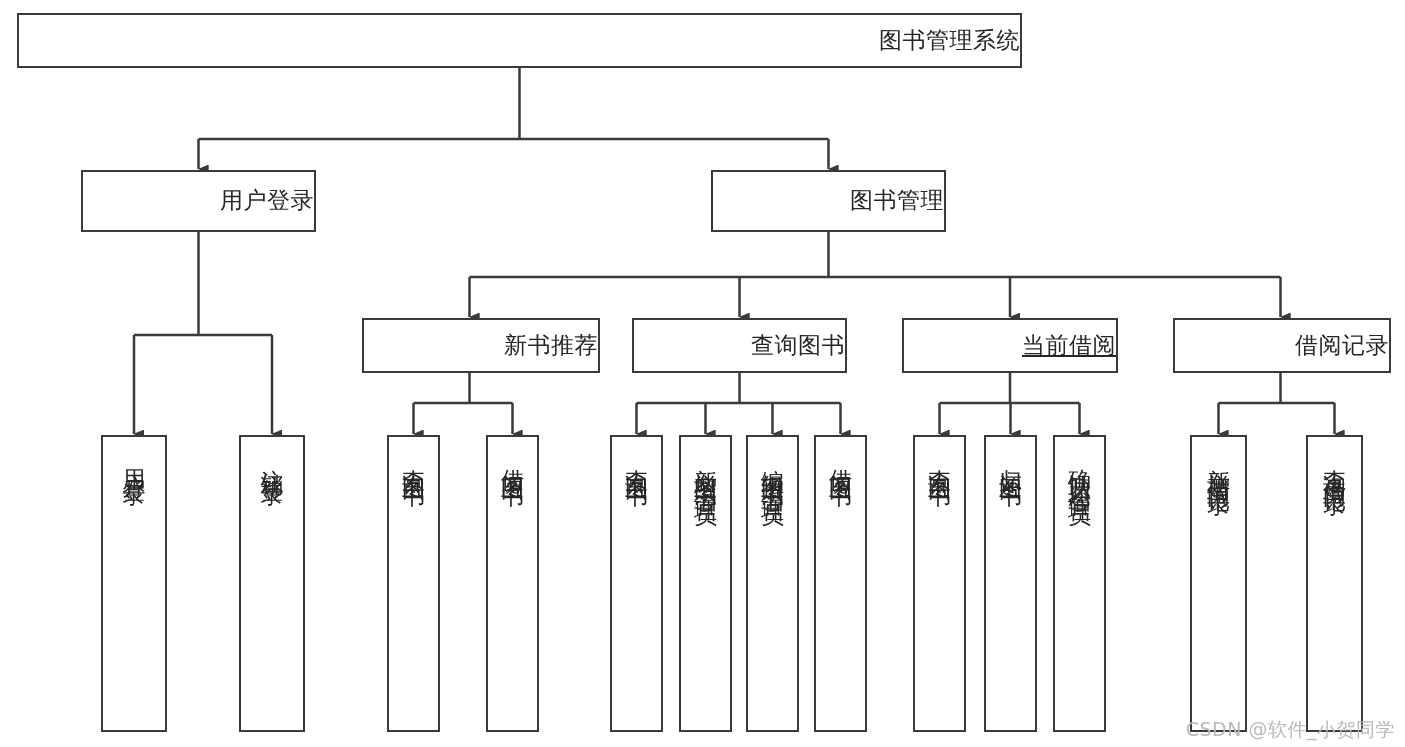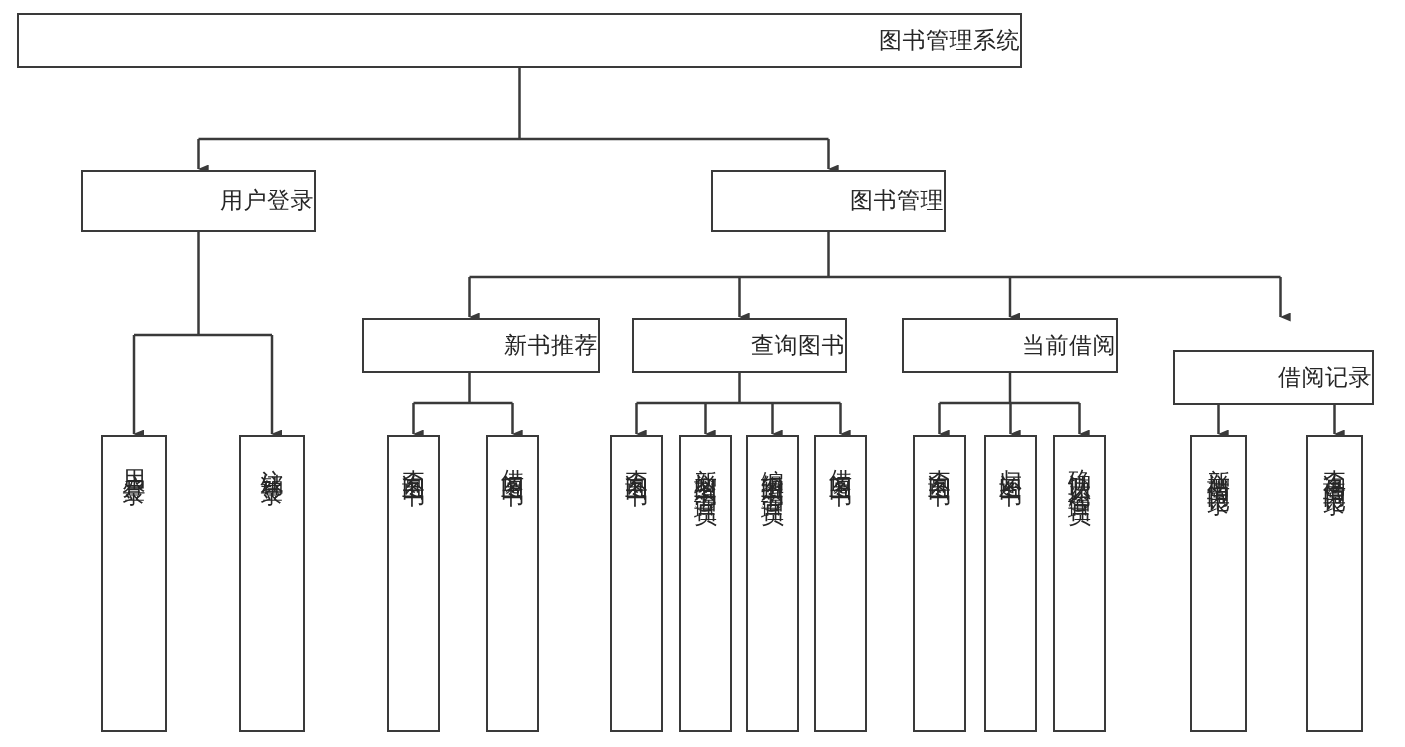--- a/index.html
+++ b/index.html
@@ -130,24 +130,24 @@
       </div>
       <div class="node h" style="left: 711px; top: 170px; width: 235px; height: 62px; padding-left: 12px;">
         <span class="label">图书管理</span>
       </div>
       <div class="node h" style="left: 362px; top: 318px; width: 238px; height: 55px;">
         <span class="label">新书推荐</span>
       </div>
       <div class="node h" style="left: 632px; top: 318px; width: 215px; height: 55px;">
         <span class="label">查询图书</span>
       </div>
-      <div class="node h" style="left: 902px; top: 318px; width: 216px; height: 55px;">
+      <div class="node h" style="left: 902px; top: 318px; width: 216px; height: 55px; text-decoration: underline;">
         <span class="label">当前借阅</span>
       </div>
-      <div class="node h" style="left: 1173px; top: 318px; width: 201px; height: 55px; margin-top: 32px;">
+      <div class="node h" style="left: 1173px; top: 318px; width: 218px; height: 55px;">
         <span class="label">借阅记录</span>
       </div>
       <div class="node v" style="left: 101px; top: 435px; width: 66px; height: 297px;">
         <span class="label">用户登录</span>
       </div>
       <div class="node v" style="left: 239px; top: 435px; width: 66px; height: 297px;">
         <span class="label">注销登录</span>
       </div>
       <div class="node v" style="left: 387px; top: 435px; width: 53px; height: 297px;">
         <span class="label">查询图书</span>
@@ -177,13 +177,14 @@
         <span class="label">确认归还（管理员）</span>
       </div>
       <div class="node v" style="left: 1190px; top: 435px; width: 57px; height: 297px;">
         <span class="label">新增借阅记录</span>
       </div>
       <div class="node v" style="left: 1306px; top: 435px; width: 57px; height: 297px;">
         <span class="label">查询借阅记录</span>
       </div>
     </div>
 
+  <div id="watermark">CSDN @软件_小贺同学</div>
 </div>
 
 </body></html>

